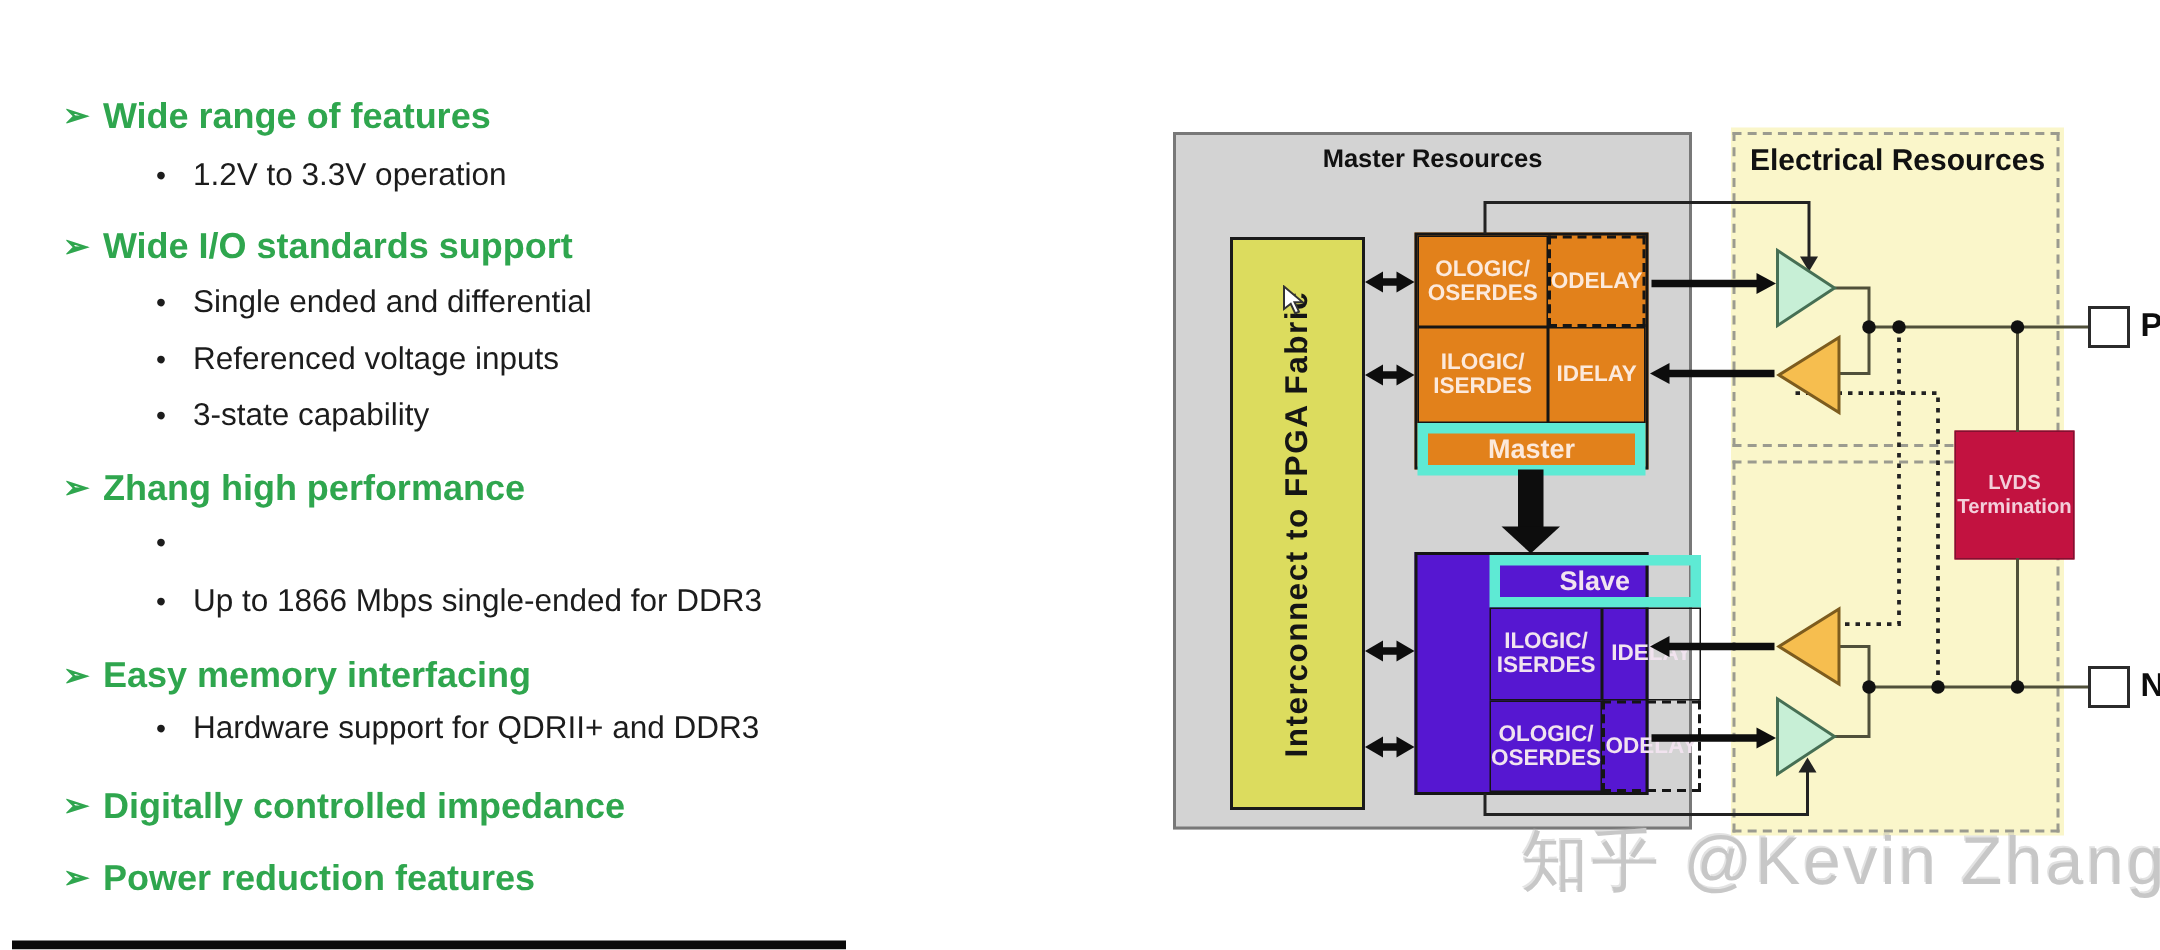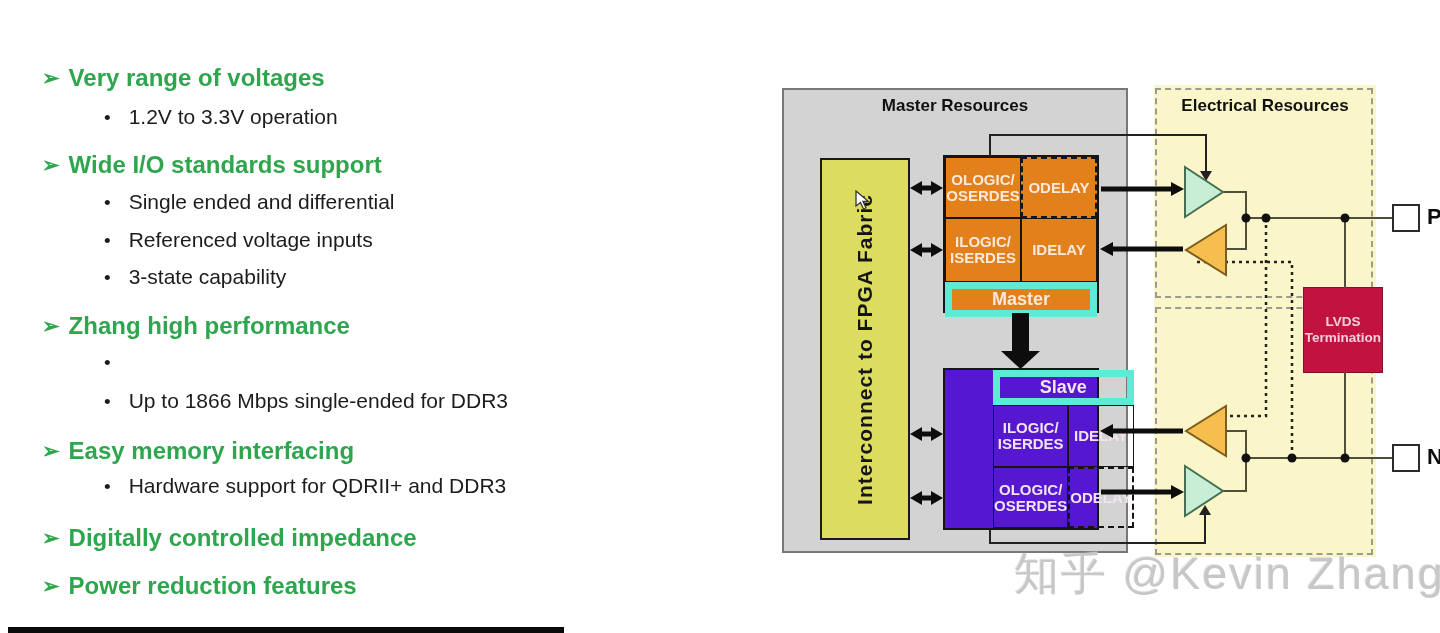--- a/index.html
+++ b/index.html
@@ -13,28 +13,28 @@
   
   .feat{position:absolute;display:flex;align-items:baseline;white-space:nowrap;}
   .feat.h{font-size:24px;font-weight:600;color:#2FA64E;}
   .feat.h .mk{font-size:21px;margin-right:9px;position:relative;top:-1px;}
   .feat.b{font-size:21px;color:#1c1c1c;}
   .feat.b .mk{font-size:19px;margin-right:18px;color:#1c1c1c;}
 
   
   .gray-box{left:782px;top:88px;width:346px;height:465px;background:#D3D3D3;border:2px solid #787878;}
   .ltitle{left:782px;top:96px;width:346px;text-align:center;font-size:17px;font-weight:600;color:#111;}
-  .etitle{left:1156px;top:96px;width:218px;text-align:center;font-size:17px;font-weight:600;color:#111;}
+  .etitle{left:1156px;top:96px;width:218px;text-align:center;font-size:20px;font-weight:600;color:#111;}
 
   .interconnect{left:820px;top:158px;width:90px;height:382px;background:#DCDC5E;border:2px solid #1a1a1a;
     display:flex;align-items:center;justify-content:center;}
   .interconnect span{writing-mode:vertical-rl;transform:rotate(180deg);
     font-size:21px;font-weight:bold;color:#151515;letter-spacing:1px;}
 
-  .block{display:grid;grid-template-columns:1fr 1fr;border:2px solid #151515;}
+  .block{display:grid;grid-template-columns:1fr;border:2px solid #151515;}
   .block .cell{border:1px solid #151515;display:flex;align-items:center;justify-content:center;
     text-align:center;font-weight:bold;font-size:15px;line-height:16px;}
   .block .banner{grid-column:1/3;border:7px solid #5eead4;display:flex;align-items:center;justify-content:center;
     font-weight:bold;font-size:18px;}
   .preline{white-space:pre-line;}
   .master{left:943px;top:155px;width:156px;height:158px;background:#E2811B;grid-template-rows:61px 64px auto;}
   .master .cell,.master .banner{color:#FCE9DB;}
   .slave{left:943px;top:368px;width:156px;height:162px;background:#5617D1;grid-template-rows:35px 62px auto;padding-left:48px;}
   .slave .cell,.slave .banner{color:#F1E3EF;}
   .dashed{border:2px dashed #151515 !important;}
@@ -60,21 +60,21 @@
   .watermark{left:1014px;top:544px;font-size:45px;color:#C7C7C7;letter-spacing:2px;white-space:nowrap;
     text-shadow:2px 2px 0 rgba(255,255,255,0.95),-1px -1px 0 rgba(175,175,175,0.35);}
   .bottom-bar{left:8px;top:627px;width:556px;height:6px;background:#0a0a0a;}
   .cursor{left:855px;top:190px;}
 </style>
 </head>
 <body>
 
 <div class="feat h" style="top:64px;left:42px">
   <span class="mk">➢</span>
-  <span>Very range of voltages</span>
+  <span>Wide range of features</span>
 </div>
 <div class="feat b" style="top:105px;left:104px">
   <span class="mk">•</span>
   <span>1.2V to 3.3V operation</span>
 </div>
 
 <div class="feat h" style="top:151px;left:42px">
   <span class="mk">➢</span>
   <span>Wide I/O standards support</span>
 </div>

